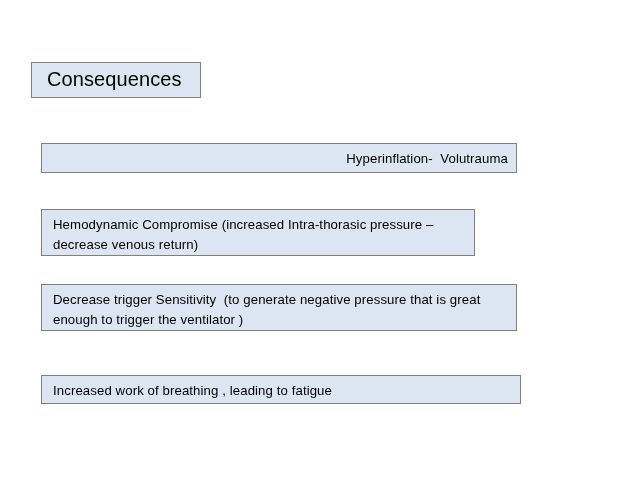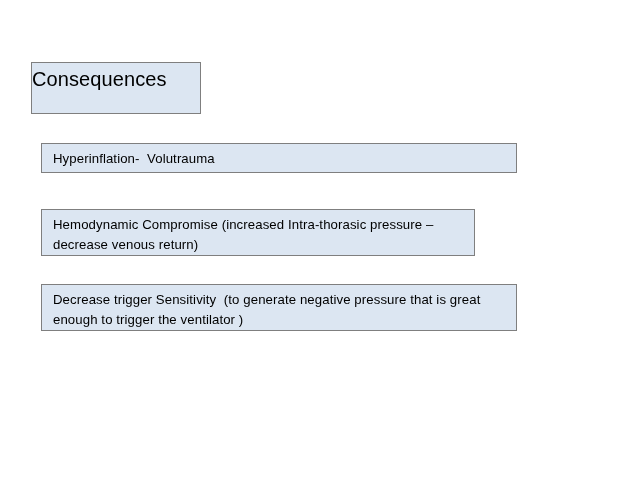--- a/index.html
+++ b/index.html
@@ -22,38 +22,39 @@
     box-sizing: border-box;
     background: #dce6f2;
     border: 1.5px solid #7f7f7f;
     color: #000000;
     letter-spacing: 0.1px;
   }
   #title-box {
     left: 31px;
     top: 62px;
     width: 170px;
-    height: 52px;
+    height: 36px;
     font-size: 20px;
     line-height: 33px;
-    padding-left: 0;
+    padding-left: 15px;
     white-space: pre;
     overflow: hidden;
   }
   .content-box {
     font-size: 13.2px;
     line-height: 20px;
     padding: 5px 8px 5px 11px;
     white-space: pre-wrap;
   }
   #box-1 {
     left: 41px;
     top: 143px;
     width: 476px;
     height: 30px;
+    text-align: right;
   }
   #box-2 {
     left: 41px;
     top: 209px;
     width: 434px;
     height: 47px;
   }
   #box-3 {
     left: 41px;
     top: 284px;
@@ -73,14 +74,15 @@
 <div id="slide">
 
   <div id="title-box" class="box">Consequences</div>
 
   <div id="box-1" class="box content-box">Hyperinflation-  Volutrauma</div>
 
   <div id="box-2" class="box content-box">Hemodynamic Compromise (increased Intra-thorasic pressure – decrease venous return)</div>
 
   <div id="box-3" class="box content-box">Decrease trigger Sensitivity  (to generate negative pressure that is great enough to trigger the ventilator )</div>
 
+  <div id="box-4" class="box content-box">Increased work of breathing , leading to fatigue</div>
 
 </div>
 
 </body></html>

